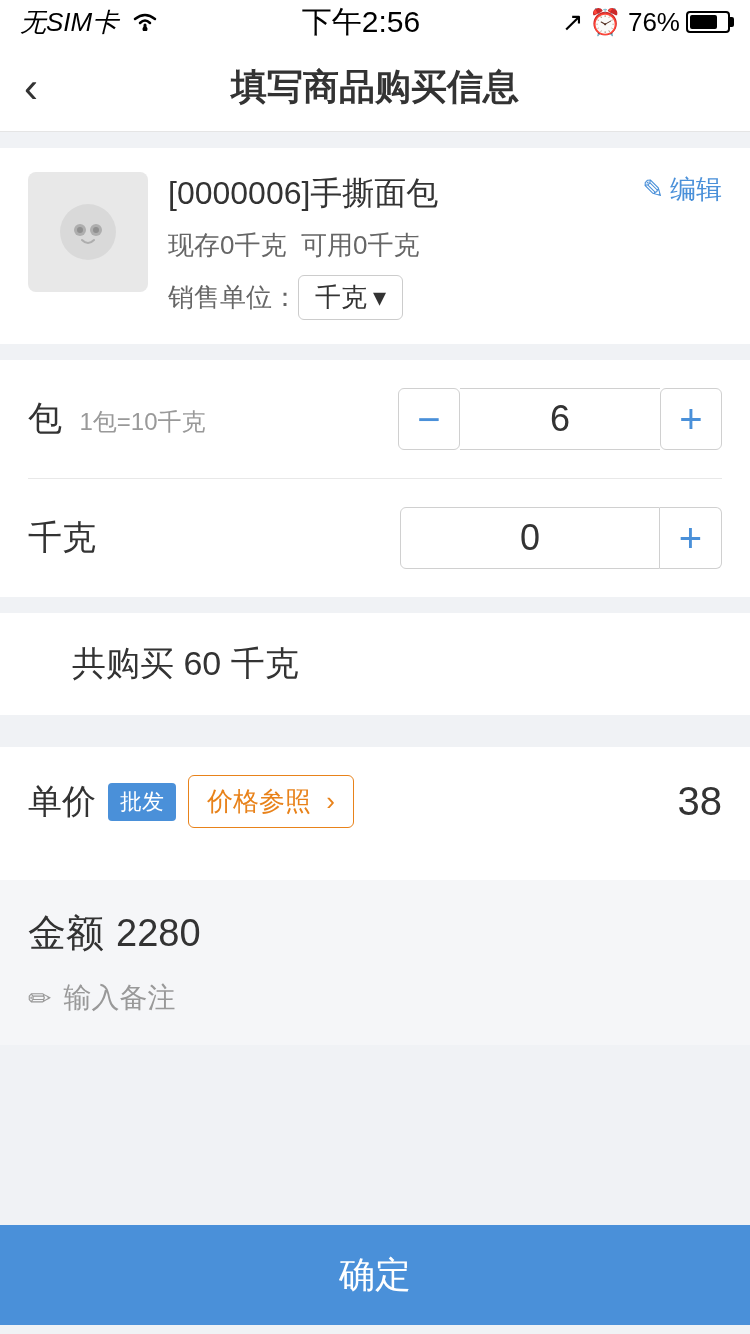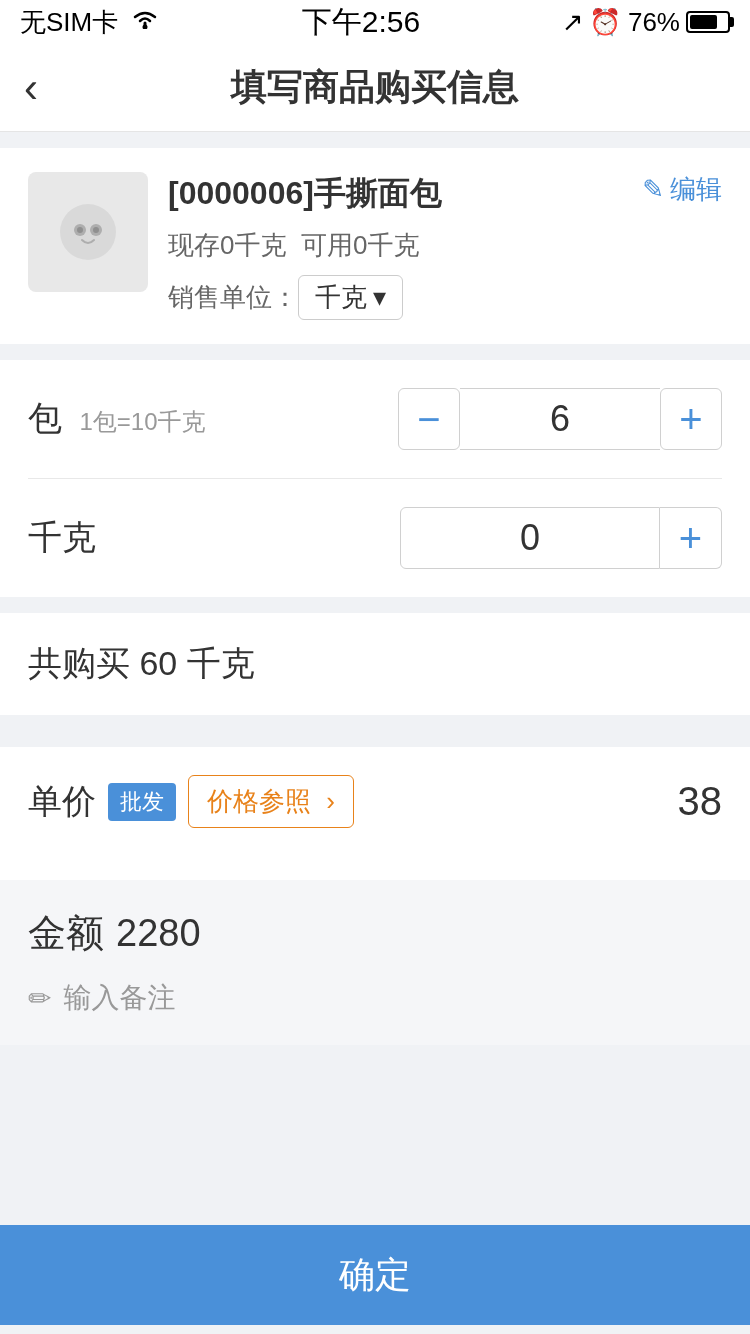--- a/index.html
+++ b/index.html
@@ -18,21 +18,21 @@
       width: 750px;
       height: 44px;
       background: #fff;
       display: flex;
       align-items: center;
       justify-content: space-between;
       padding: 0 20px;
       font-size: 26px;
       color: #000;
     }
-    .status-left { display: flex; align-items: flex-start; gap: 12px; }
+    .status-left { display: flex; align-items: center; gap: 12px; font-style: italic; }
     .status-center { font-size: 30px; font-weight: 500; }
     .status-right { display: flex; align-items: center; gap: 6px; font-size: 26px; }
     .battery-icon {
       width: 44px; height: 22px;
       border: 2px solid #000;
       border-radius: 4px;
       position: relative;
       display: inline-flex;
       align-items: center;
       padding: 2px;
@@ -100,21 +100,21 @@
       flex-shrink: 0;
     }
     .product-image svg {
       width: 60px;
       height: 60px;
       opacity: 0.6;
     }
     .product-info { flex: 1; }
     .product-name {
       font-size: 32px;
-      font-weight: 700;
+      font-weight: 400;
       color: #333;
       margin-bottom: 12px;
     }
     .product-stock {
       font-size: 26px;
       color: #666;
       margin-bottom: 12px;
     }
     .product-unit-row {
       display: flex;
@@ -221,20 +221,21 @@
       background: #fff;
       margin-top: 16px;
       padding: 28px;
       display: flex;
       align-items: center;
       justify-content: space-between;
     }
     .summary-text {
       font-size: 34px;
       color: #333;
+      margin-left: 44px;
     }
     .summary-value {
       font-weight: 500;
     }
     .batch-btn {
       border: 1px solid #4a90d9;
       color: #4a90d9;
       font-size: 28px;
       padding: 14px 32px;
       border-radius: 6px;

